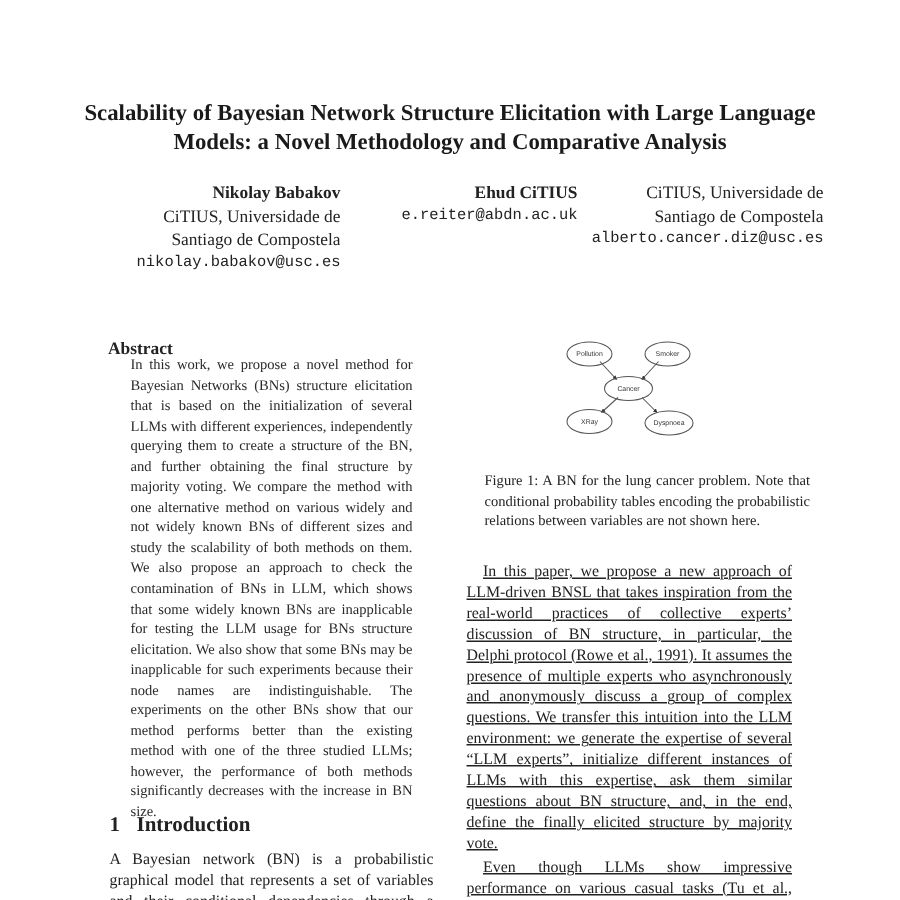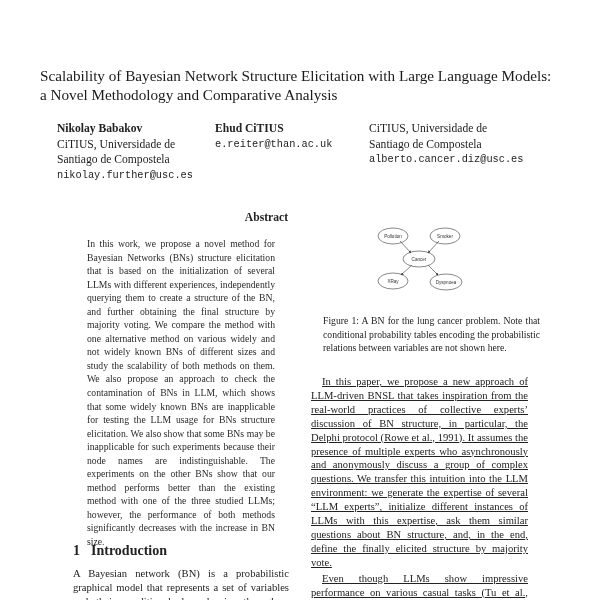--- a/index.html
+++ b/index.html
@@ -1,49 +1,49 @@
 <!DOCTYPE html>
 <html><head>
 <meta charset="utf-8">
 <style>
   html, body { margin:0; padding:0; background:#fff; }
   body { width:600px; height:600px; overflow:hidden; position:relative;
          font-family:"Liberation Serif", serif; color:#222; }
   .abs { position:absolute; }
-  .title { left:40px; width:520px; top:66px; text-align:left;
-           font-weight:normal; font-size:15.2px; line-height:19px; color:#1a1a1a; }
-  .author { top:121px; width:170px; text-align:left; font-size:11.6px; line-height:15.5px; }
+  .title { left:40px; width:520px; top:66px; text-align:center;
+           font-weight:bold; font-size:15.2px; line-height:19px; color:#1a1a1a; }
+  .author { top:121px; width:170px; text-align:right; font-size:11.6px; line-height:15.5px; }
   .author .name { font-weight:bold; }
   .author .mail { font-family:"Liberation Mono", monospace; font-size:10.3px; }
-  .abs-head { left:72px; width:216px; top:211px; text-align:right; font-weight:bold; font-size:11.6px; }
+  .abs-head { left:72px; width:216px; top:226px; text-align:left; font-weight:bold; font-size:11.6px; }
   .abstract { left:87px; width:188px; top:237px; font-size:9.7px; line-height:13.55px;
               text-align:justify; color:#2a2a2a; }
   .sec { left:73px; top:543px; font-weight:bold; font-size:14px; }
   .sec .num { display:inline-block; width:18px; }
   .col1 { left:73px; width:216px; top:567px; font-size:10.6px; line-height:13.9px; text-align:justify; }
   .col2 { left:311px; width:217px; font-size:10.6px; line-height:13.9px; text-align:justify; }
   .cap { left:323px; width:217px; top:314px; font-size:9.7px; line-height:13.5px; text-align:justify; }
   .fig { left:360px; top:218px; width:120px; height:80px; }
   p { margin:0; }
   .indent { text-indent:11px;text-decoration:underline; }
 </style>
 </head>
 <body>
 
 <div class="abs title">Scalability of Bayesian Network Structure Elicitation with Large Language Models: a Novel Methodology and Comparative Analysis</div>
 
 <div class="abs author" style="left:57px">
   <div class="name">Nikolay Babakov</div>
   <div>CiTIUS, Universidade de</div>
   <div>Santiago de Compostela</div>
-  <div class="mail">nikolay.further@usc.es</div>
+  <div class="mail">nikolay.babakov@usc.es</div>
 </div>
 <div class="abs author" style="left:215px">
   <div class="name">Ehud CiTIUS</div>
-  <div class="mail">e.reiter@than.ac.uk</div>
+  <div class="mail">e.reiter@abdn.ac.uk</div>
 </div>
 <div class="abs author" style="left:369px;width:180px">
   <div>CiTIUS, Universidade de</div>
   <div>Santiago de Compostela</div>
   <div class="mail">alberto.cancer.diz@usc.es</div>
 </div>
 
 <div class="abs abs-head">Abstract</div>
 <div class="abs abstract">In this work, we propose a novel method for Bayesian Networks (BNs) structure elicitation that is based on the initialization of several LLMs with different experiences, independently querying them to create a structure of the BN, and further obtaining the final structure by majority voting. We compare the method with one alternative method on various widely and not widely known BNs of different sizes and study the scalability of both methods on them. We also propose an approach to check the contamination of BNs in LLM, which shows that some widely known BNs are inapplicable for testing the LLM usage for BNs structure elicitation. We also show that some BNs may be inapplicable for such experiments because their node names are indistinguishable. The experiments on the other BNs show that our method performs better than the existing method with one of the three studied LLMs; however, the performance of both methods significantly decreases with the increase in BN size.</div>
 

